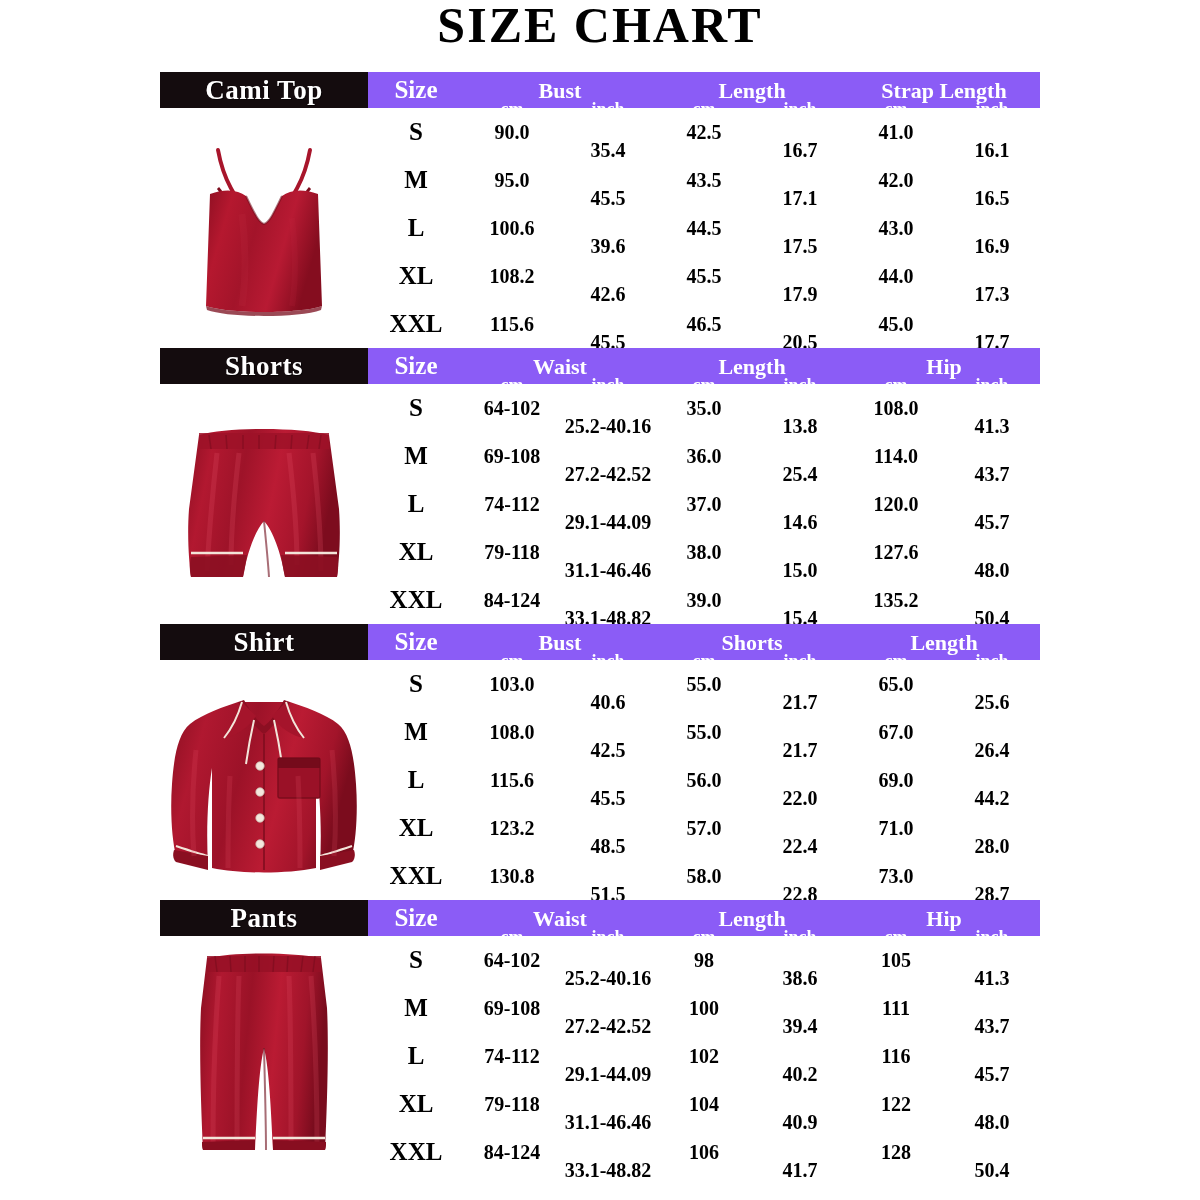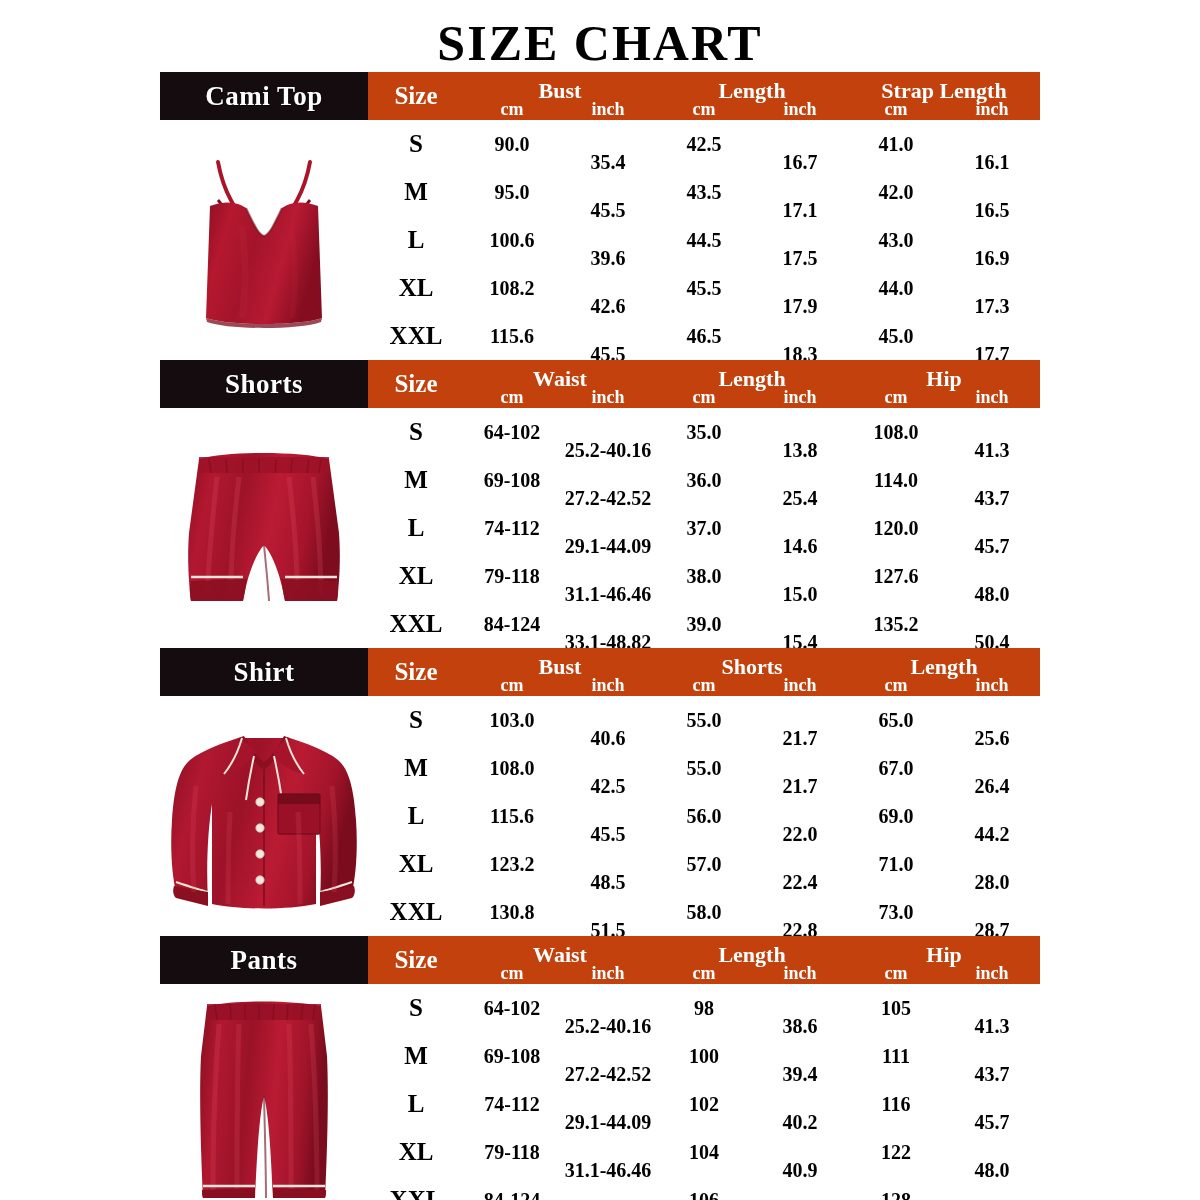--- a/index.html
+++ b/index.html
@@ -16,42 +16,41 @@
   }
 
   
   .chart-title {
     text-align: center;
     font-family: "Liberation Serif", "DejaVu Serif", serif;
     font-weight: bold;
     font-size: 50px;
     letter-spacing: 2px;
     color: #000000;
-    padding-top: 18px;
     line-height: 1;
     height: 72px;
     box-sizing: border-box;
   }
 
   
   .sections {
     width: 880px;
     margin: 0 auto;
     position: relative;
   }
   .section {
     position: relative;
     margin-bottom: 0px;
   }
 
   
   .hdr {
     display: flex;
-    height: 48px;
-    background: #c2410c;
+    height: 36px;
+    background: #8b5cf6;
     color: #ffffff;
     align-items: stretch;
   }
   .hdr-garment {
     width: 208px;
     background: #140c0e;
     display: flex;
     align-items: center;
     justify-content: center;
     font-weight: bold;
@@ -237,21 +236,21 @@
         </div>
         <div class="row">
           <div class="cell-garment"></div>
           <div class="cell-size">XXL</div>
           <div class="cell-group">
             <div class="cell-val">115.6</div>
             <div class="cell-val lo">45.5</div>
           </div>
           <div class="cell-group">
             <div class="cell-val">46.5</div>
-            <div class="cell-val lo">18.3</div>
+            <div class="cell-val lo">20.5</div>
           </div>
           <div class="cell-group">
             <div class="cell-val">45.0</div>
             <div class="cell-val lo">17.7</div>
           </div>
         </div>
         <div class="art" style="height: 240px;">
           <svg width="168" height="200" viewBox="0 0 168 200" xmlns="http://www.w3.org/2000/svg">
     <defs>
       <linearGradient id="camiG" x1="0" y1="0" x2="1" y2="0.3">

